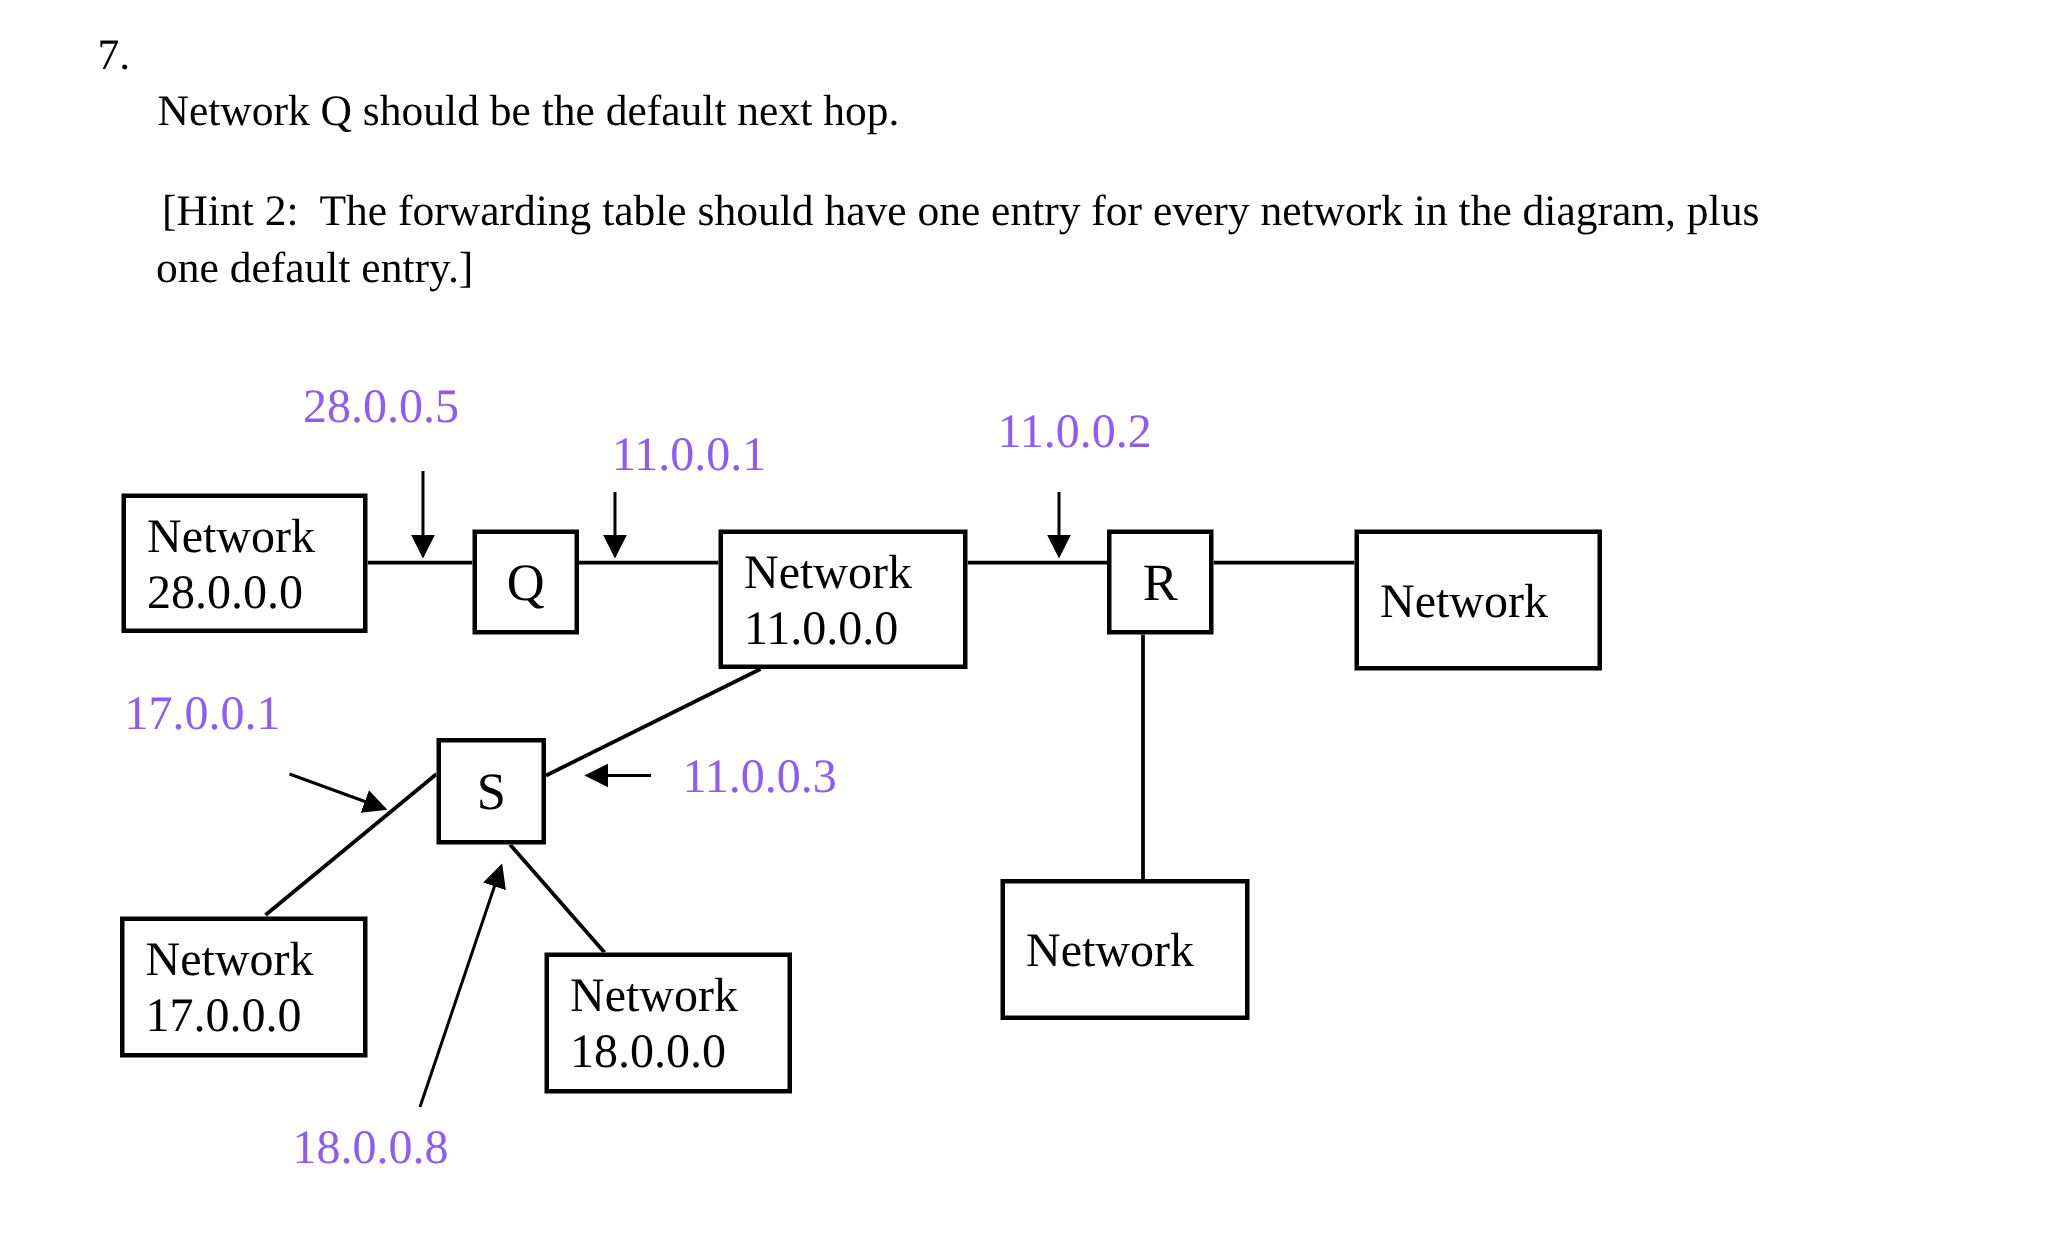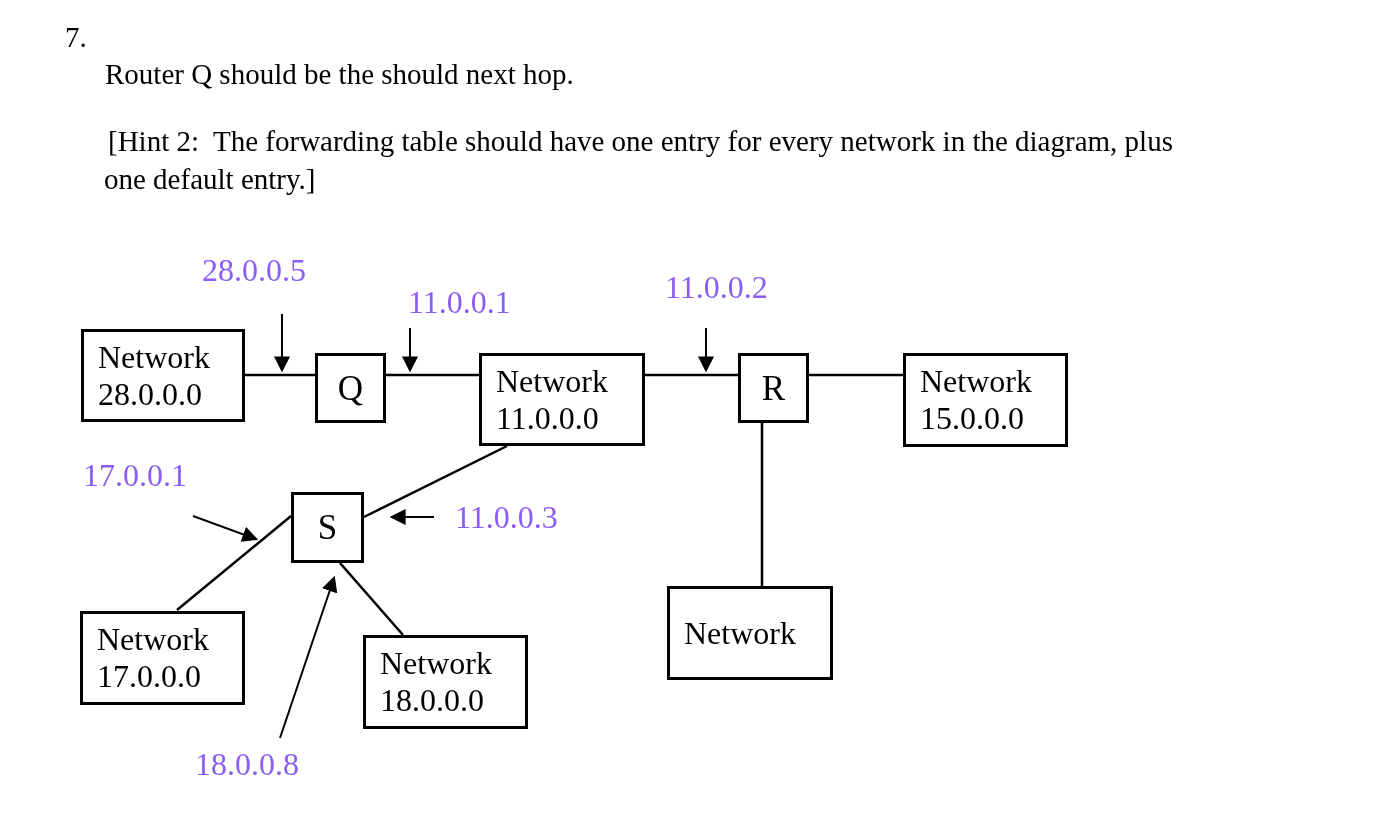--- a/index.html
+++ b/index.html
@@ -46,21 +46,21 @@
     white-space: pre;
     color: #8b5cf6;
   }
 </style>
 </head>
 <body>
 
 <div class="stage">
 
   <div class="qtext" style="left:65px; top:21px;">7.</div>
-  <div class="qtext" style="left:105px; top:58px;">Router Q should be the should next hop.</div>
+  <div class="qtext" style="left:105px; top:58px;">Network Q should be the default next hop.</div>
   <div class="qtext" style="left:108px; top:125px;">[Hint 2:  The forwarding table should have one entry for every network in the diagram, plus</div>
   <div class="qtext" style="left:104px; top:163px;">one default entry.]</div>
 
   <svg class="diagram-svg" width="1376" height="832" viewBox="0 0 1376 832">
     <defs>
       <marker id="arrowhead" viewBox="0 0 10 10" refX="8.5" refY="5" markerWidth="8" markerHeight="8" orient="auto-start-reverse" markerUnits="strokeWidth">
         <path d="M 0 0 L 10 5 L 0 10 z" fill="#000"></path>
       </marker>
     </defs>
 
@@ -94,21 +94,20 @@
     <span>Network</span>
     <span>11.0.0.0</span>
   </div>
 
   <div class="box router" style="left:738px; top:353px; width:71px; height:70px;">
     <span>R</span>
   </div>
 
   <div class="box" style="left:903px; top:353px; width:165px; height:94px;">
     <span>Network</span>
-    <span>15.0.0.0</span>
   </div>
 
   <div class="box router" style="left:291px; top:492px; width:73px; height:71px;">
     <span>S</span>
   </div>
 
   <div class="box" style="left:80px; top:611px; width:165px; height:94px;">
     <span>Network</span>
     <span>17.0.0.0</span>
   </div>

